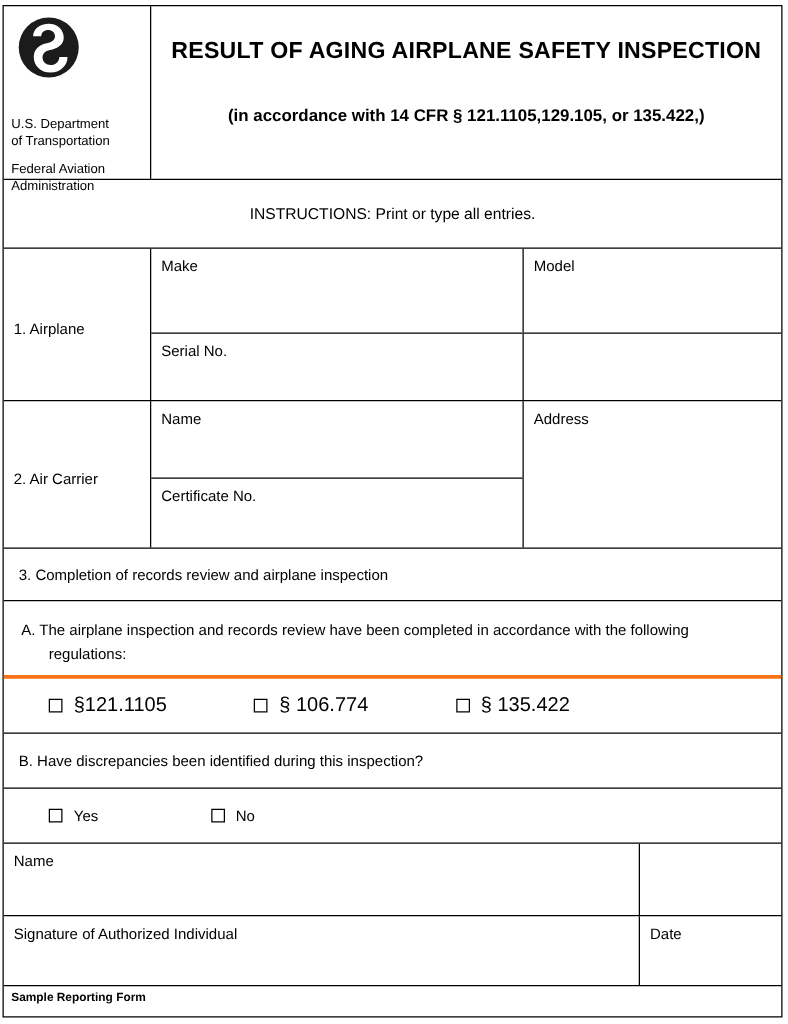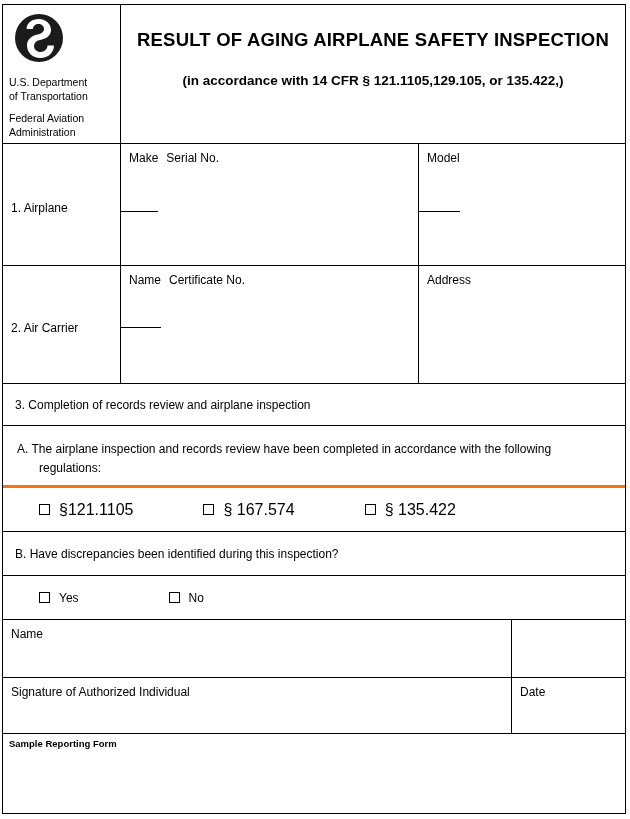--- a/index.html
+++ b/index.html
@@ -45,39 +45,39 @@
     position: relative;
   }
   .logo {
     width: 52px;
     height: 50px;
     margin: 2px 0 6px 4px;
   }
   .agency-lines {
     font-size: 10.5px;
     line-height: 14px;
-    margin-top: 2px;
+    margin-top: 18px;
   }
   .agency-lines div { white-space: nowrap; }
 
   .titlebox {
     flex: 1;
     box-sizing: border-box;
     padding-top: 24px;
     text-align: center;
   }
   .main-title {
     font-size: 18.5px;
     font-weight: bold;
     letter-spacing: 0.2px;
   }
   .sub-title {
     font-size: 13.5px;
     font-weight: bold;
-    margin-top: 22px;
+    margin-top: 34px;
   }
 
   
   .instructions {
     height: 55px;
     border-bottom: 1px solid #000;
     box-sizing: border-box;
     display: flex;
     align-items: center;
     justify-content: center;
@@ -100,20 +100,21 @@
 
   .label-col { width: 118px; }
   .mid-col   { width: 298px; }
   .right-col { flex: 1; }
 
   .airplane-row  { height: 122px; }
   .aircarrier-row{ height: 118px; }
 
   .stack {
     display: flex;
+    flex-direction: column;
     height: 100%;
     box-sizing: border-box;
   }
   .stack .sub {
     box-sizing: border-box;
     padding: 7px 0 0 8px;
     font-size: 12px;
   }
   .sub-top { height: 68px; border-bottom: 1px solid #000; }
   .sub-bot { flex: 1; }
@@ -236,20 +237,21 @@
           <div style="margin-top:8px;">Federal Aviation</div>
           <div>Administration</div>
         </div>
       </div>
       <div class="titlebox">
         <div class="main-title">RESULT OF AGING AIRPLANE SAFETY INSPECTION</div>
         <div class="sub-title">(in accordance with 14 CFR § 121.1105,129.105, or 135.422,)</div>
       </div>
     </div>
 
+    <div class="instructions">INSTRUCTIONS:  Print or type all entries.</div>
 
     <div class="row airplane-row">
       <div class="cell label-col bordered-right label-vcenter">1.  Airplane</div>
       <div class="mid-col bordered-right" style="border-right:1px solid #000;box-sizing:border-box;">
         <div class="stack">
           <div class="sub sub-top">
             <span>Make</span>
           </div>
           <div class="sub sub-bot">
             <span>Serial No.</span>
@@ -290,21 +292,21 @@
       <span class="ind">A.  The airplane inspection and records review have been completed in accordance with the following regulations:</span>
     </div>
 
     <div class="checks-row">
       <label class="chk">
         <span class="box"></span>
         <span>§121.1105</span>
       </label>
       <label class="chk">
         <span class="box"></span>
-        <span>§ 167.574</span>
+        <span>§ 106.774</span>
       </label>
       <label class="chk">
         <span class="box"></span>
         <span>§ 135.422</span>
       </label>
     </div>
 
     <div class="line-sec secB">
       <span>B.  Have discrepancies been identified during this inspection?</span>
     </div>

